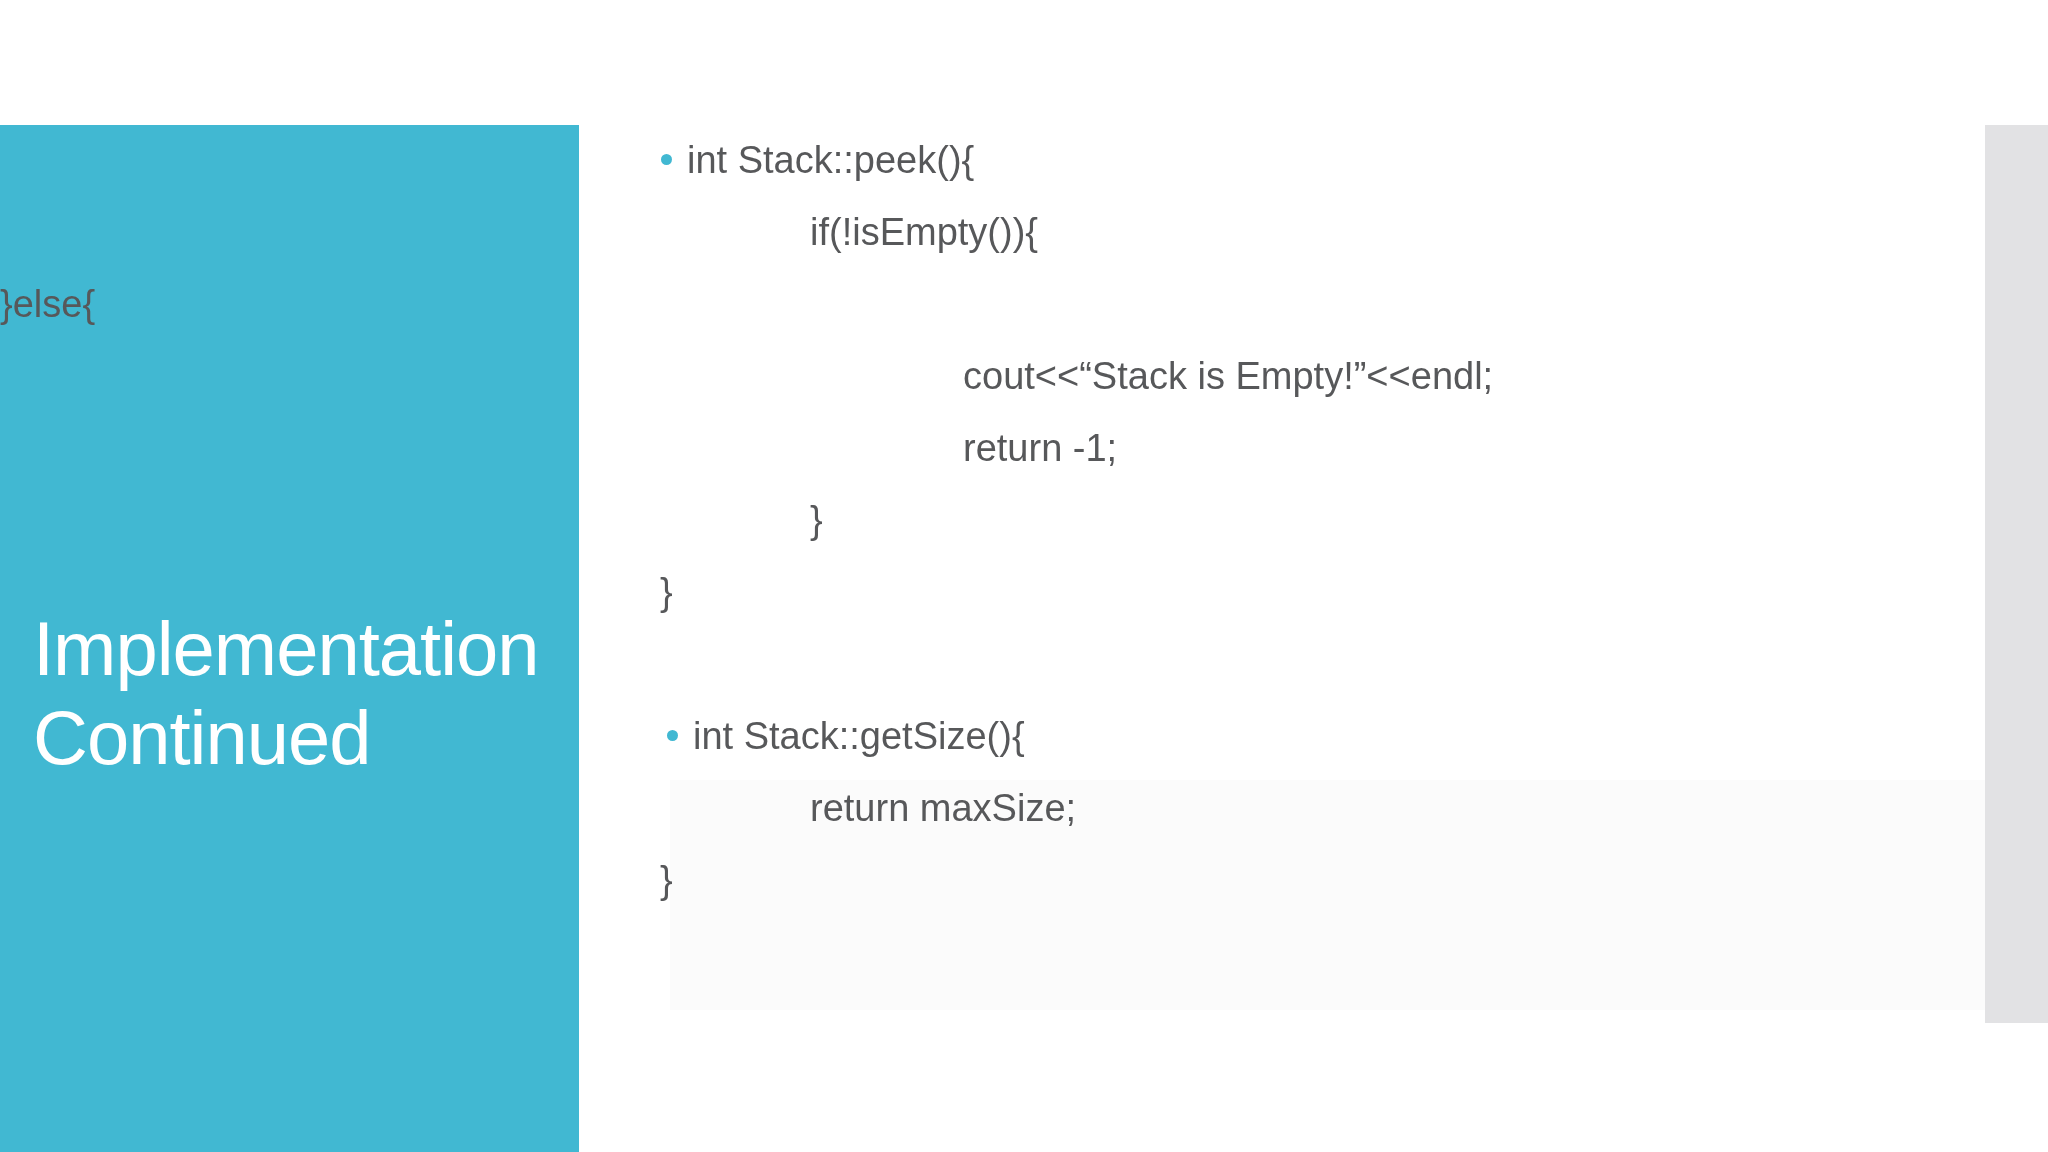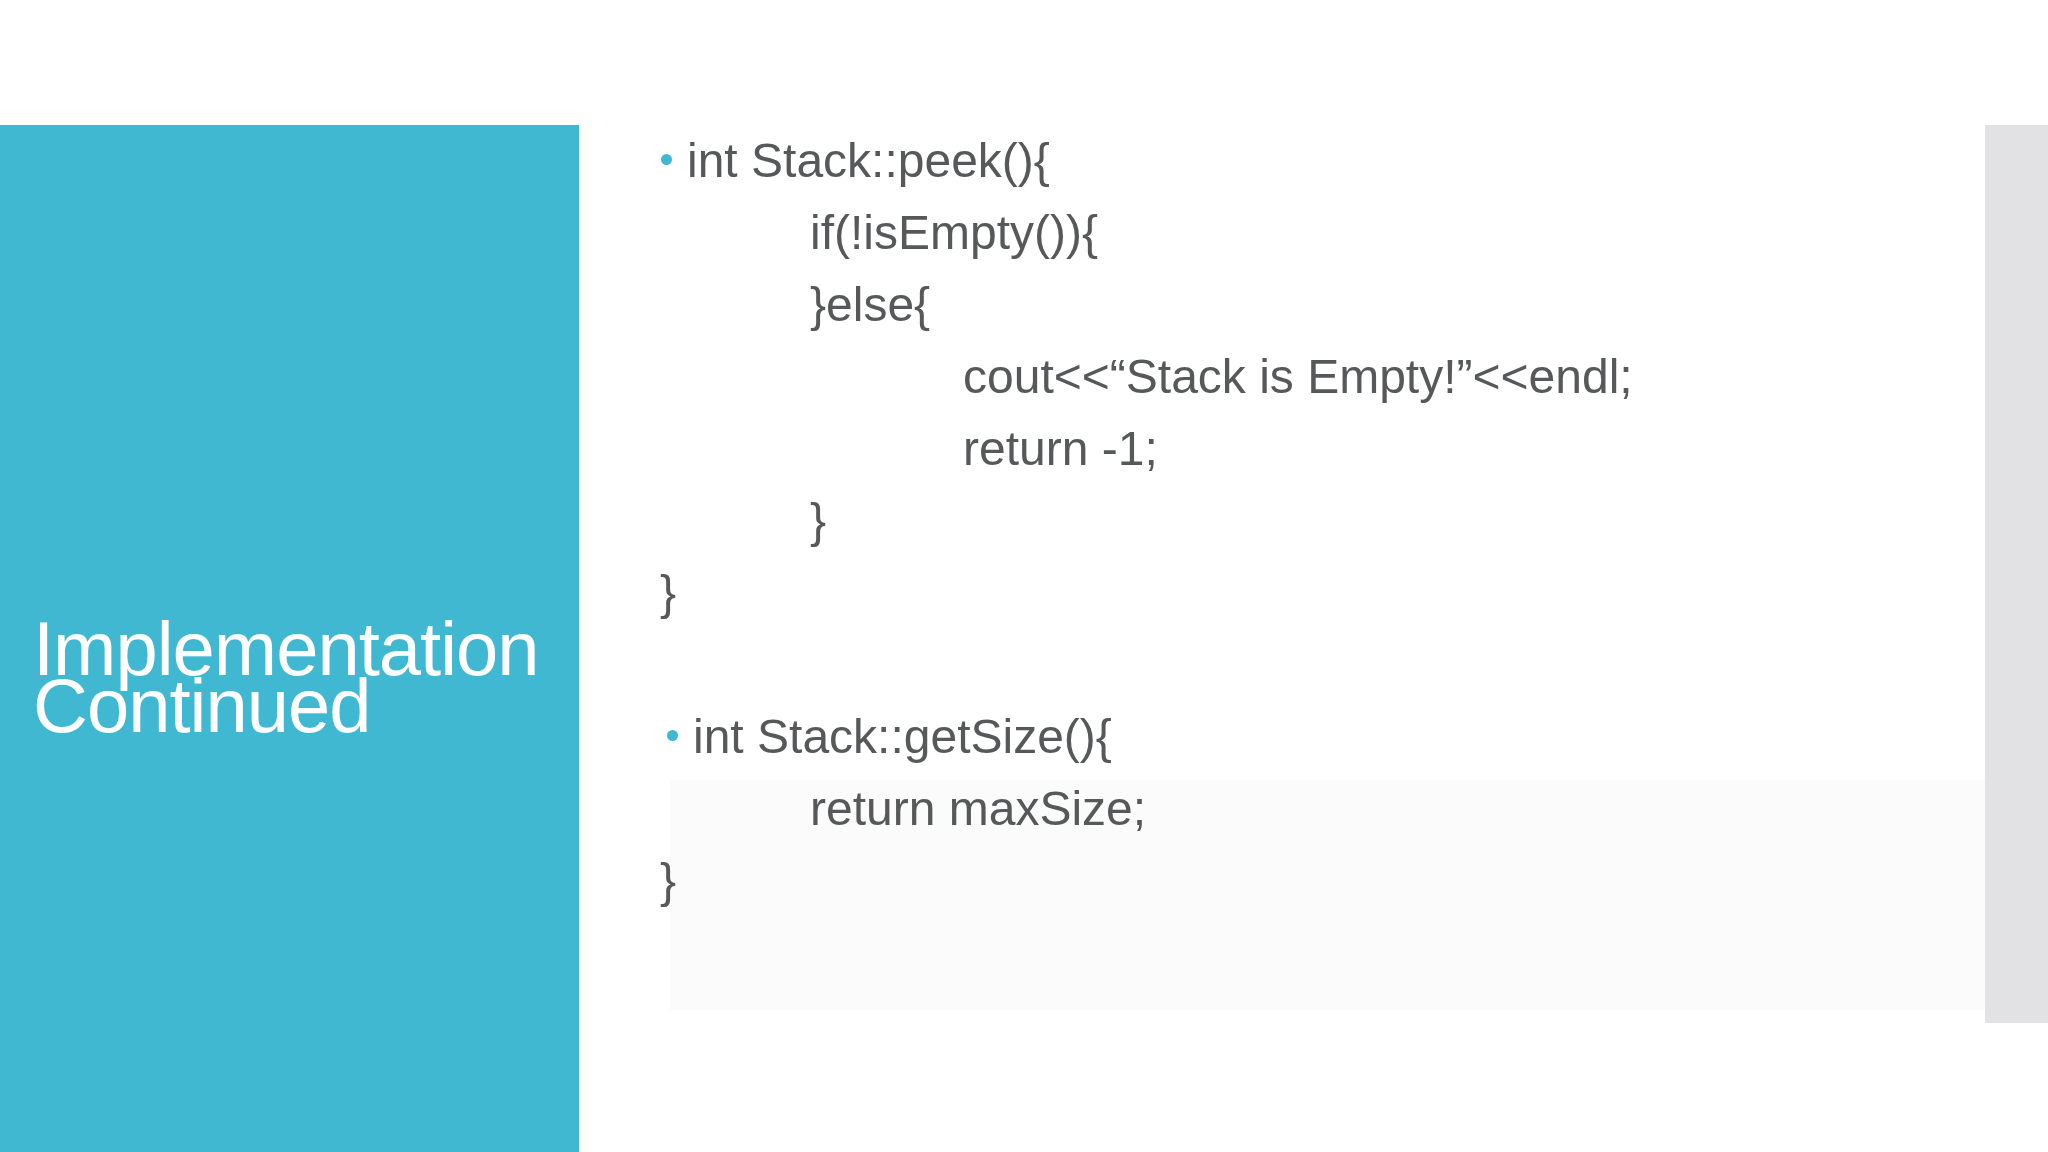--- a/index.html
+++ b/index.html
@@ -23,21 +23,21 @@
   .sidebar{
     position:absolute;left:0;top:125px;width:579px;height:1068px;
     background:var(--accent);
   }
   .title-line1{
     position:absolute;left:33px;top:486px;
     font-size:76px;line-height:1;color:#ffffff;font-weight:400;
     letter-spacing:-1px;white-space:nowrap;
   }
   .title-line2{
-    position:absolute;left:33px;top:543px;
+    position:absolute;left:33px;top:575px;
     font-size:76px;line-height:1;color:#ffffff;font-weight:400;
     letter-spacing:-1px;white-space:nowrap;
   }
   .subtitle{
     position:absolute;left:33px;top:660px;
     font-size:46px;line-height:1;color:var(--subtitle-text);font-weight:400;
     white-space:nowrap;
   }
 
   
@@ -49,21 +49,21 @@
   
   .code-tint{
     position:absolute;left:670px;top:780px;width:1315px;height:230px;
     background:var(--tint);
   }
 
   
   .code-area{
     position:absolute;left:0;top:124px;width:1677px;
     color:var(--code-text);
-    font-size:48px;
+    font-size:38px;
   }
   .code-block{position:relative;}
   .code-block.gap-after{margin-bottom:72px;}
   .code-line{
     position:relative;height:72px;
     display:flex;align-items:center;
     white-space:pre;
   }
   .bullet{
     position:absolute;left:661px;top:50%;margin-top:-6px;
@@ -80,21 +80,21 @@
     <div class="title-line1">Implementation</div>
     <div class="title-line2">Continued</div>
   </div>
 
   <div class="code-tint"></div>
 
   <div class="code-area" id="code-area">
       <div class="code-block gap-after">
         <div class="code-line" style="padding-left: 687px;"><span class="bullet"></span><span>int Stack::peek(){</span></div>
         <div class="code-line" style="padding-left: 810px;"><span>if(!isEmpty()){</span></div>
-        <div class="code-line" style="padding-left: 810px;"><span>}else{</span></div>
+        <div class="code-line" style=""><span>}else{</span></div>
         <div class="code-line" style="padding-left: 963px;"><span>cout&lt;&lt;“Stack is Empty!”&lt;&lt;endl;</span></div>
         <div class="code-line" style="padding-left: 963px;"><span>return -1;</span></div>
         <div class="code-line" style="padding-left: 810px;"><span>}</span></div>
         <div class="code-line" style="padding-left: 660px;"><span>}</span></div>
       </div>
       <div class="code-block">
         <div class="code-line" style="padding-left: 687px; margin-left: 6px;"><span class="bullet"></span><span>int Stack::getSize(){</span></div>
         <div class="code-line" style="padding-left: 810px;"><span>return maxSize;</span></div>
         <div class="code-line" style="padding-left: 660px;"><span>}</span></div>
       </div>

